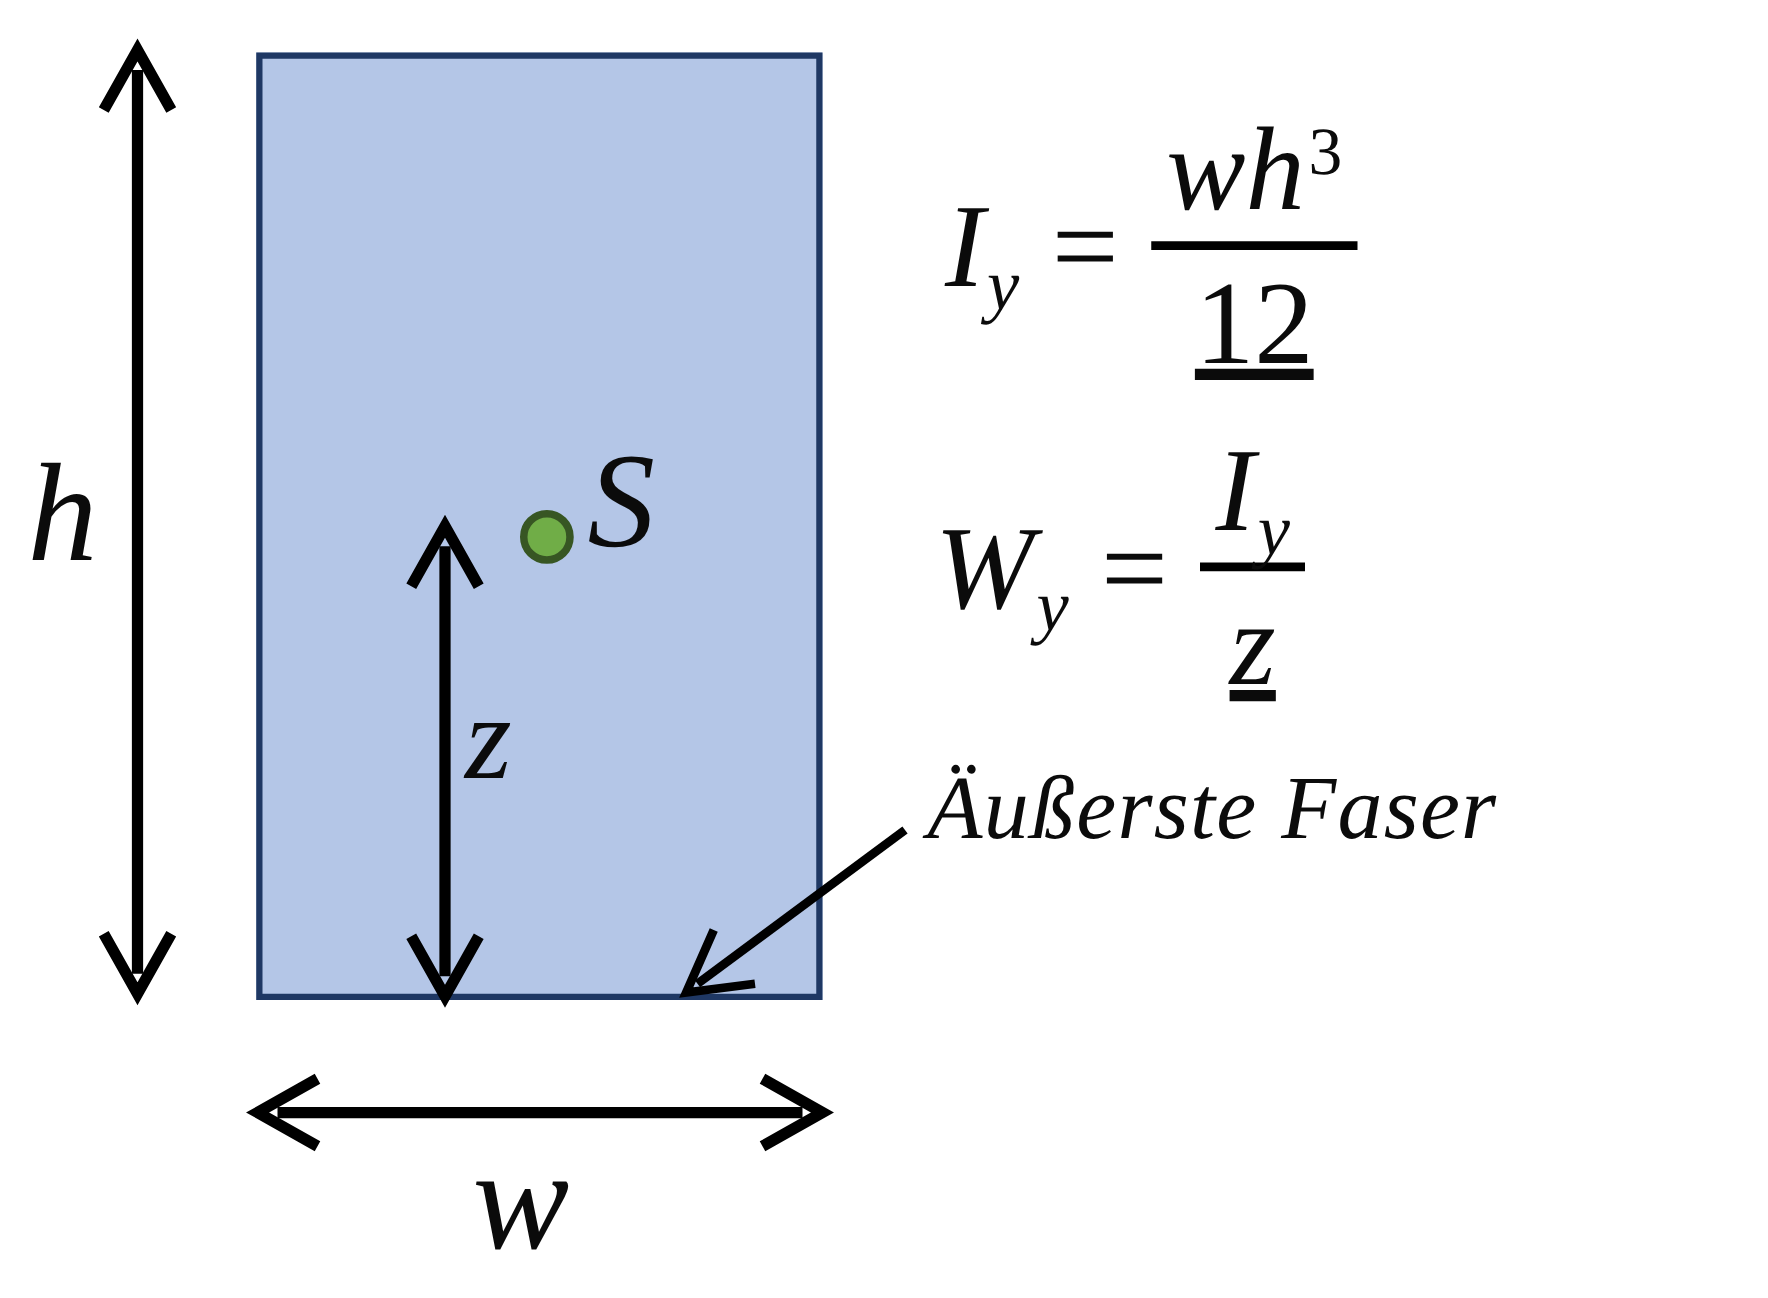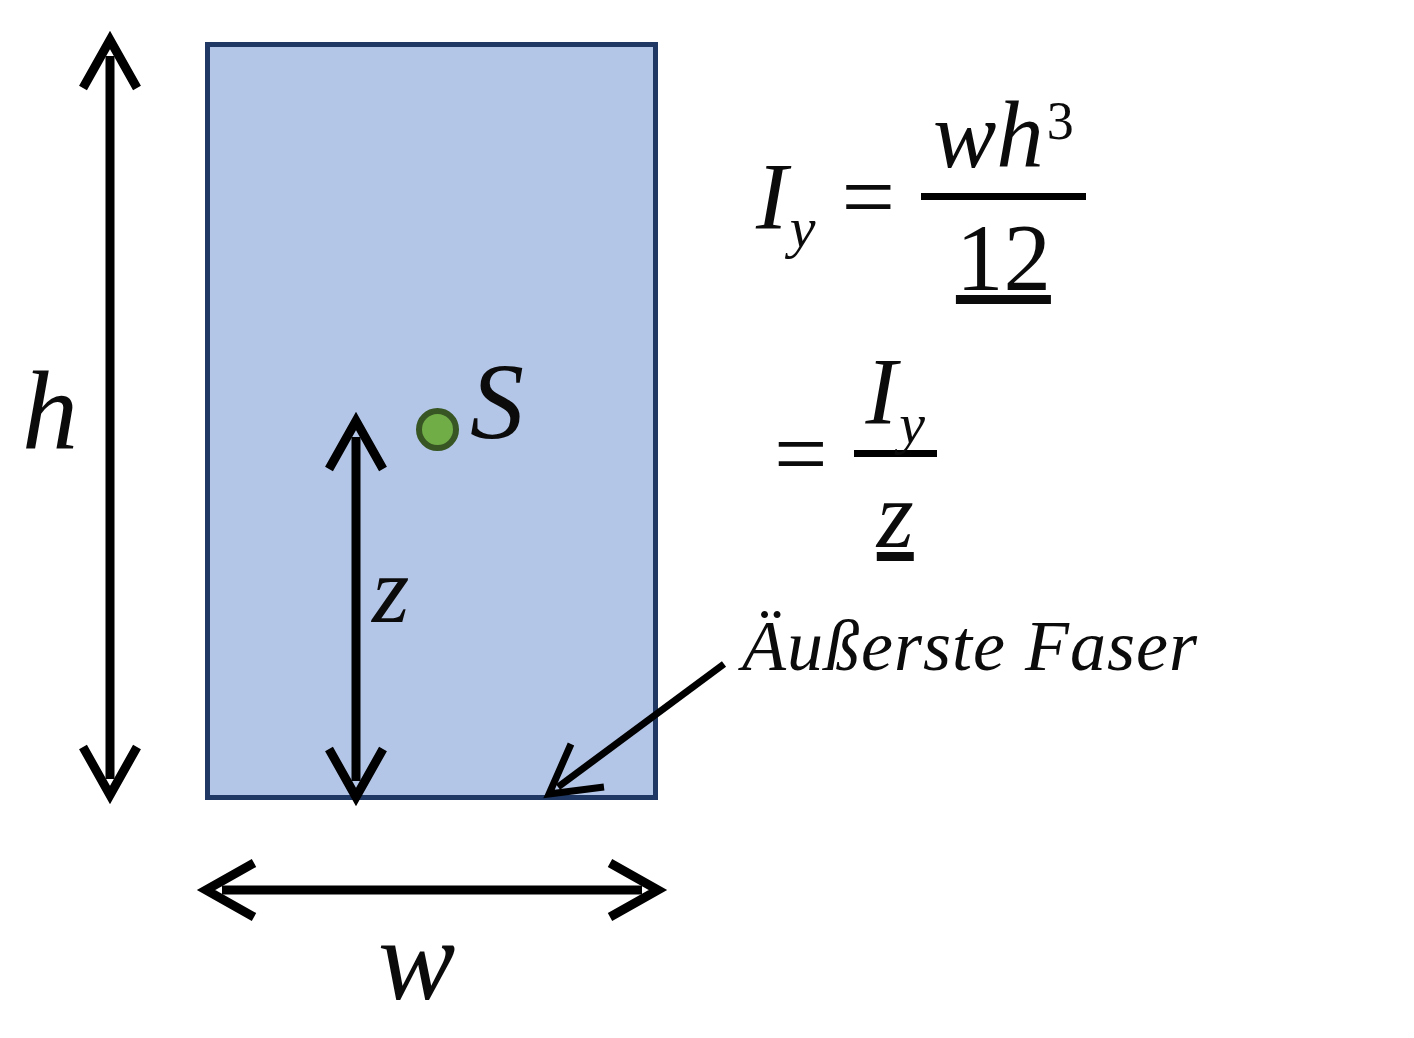--- a/index.html
+++ b/index.html
@@ -87,20 +87,21 @@
     <span><span>I</span><span class="sub">y</span></span>
     <span class="eq">=</span>
     <span class="frac">
       <span class="num"><span>wh</span><span class="sup up">3</span></span>
       <span class="bar"></span>
       <span class="den up">12</span>
     </span>
   </div>
 
   <div class="formula" id="f2">
+    <span><span>W</span><span class="sub">y</span></span>
     <span class="eq">=</span>
     <span class="frac">
       <span class="num"><span>I</span><span class="sub">y</span></span>
       <span class="bar"></span>
       <span class="den">z</span>
     </span>
   </div>
 
 </div>
 

